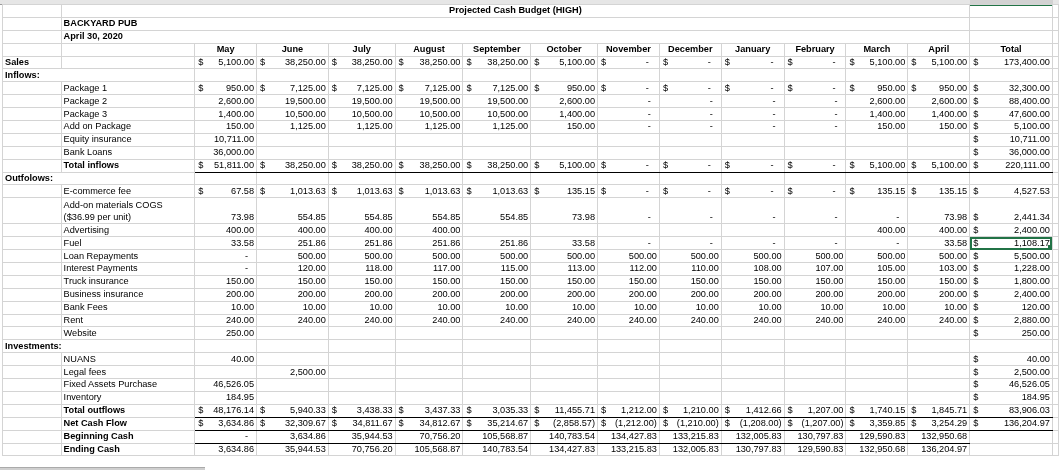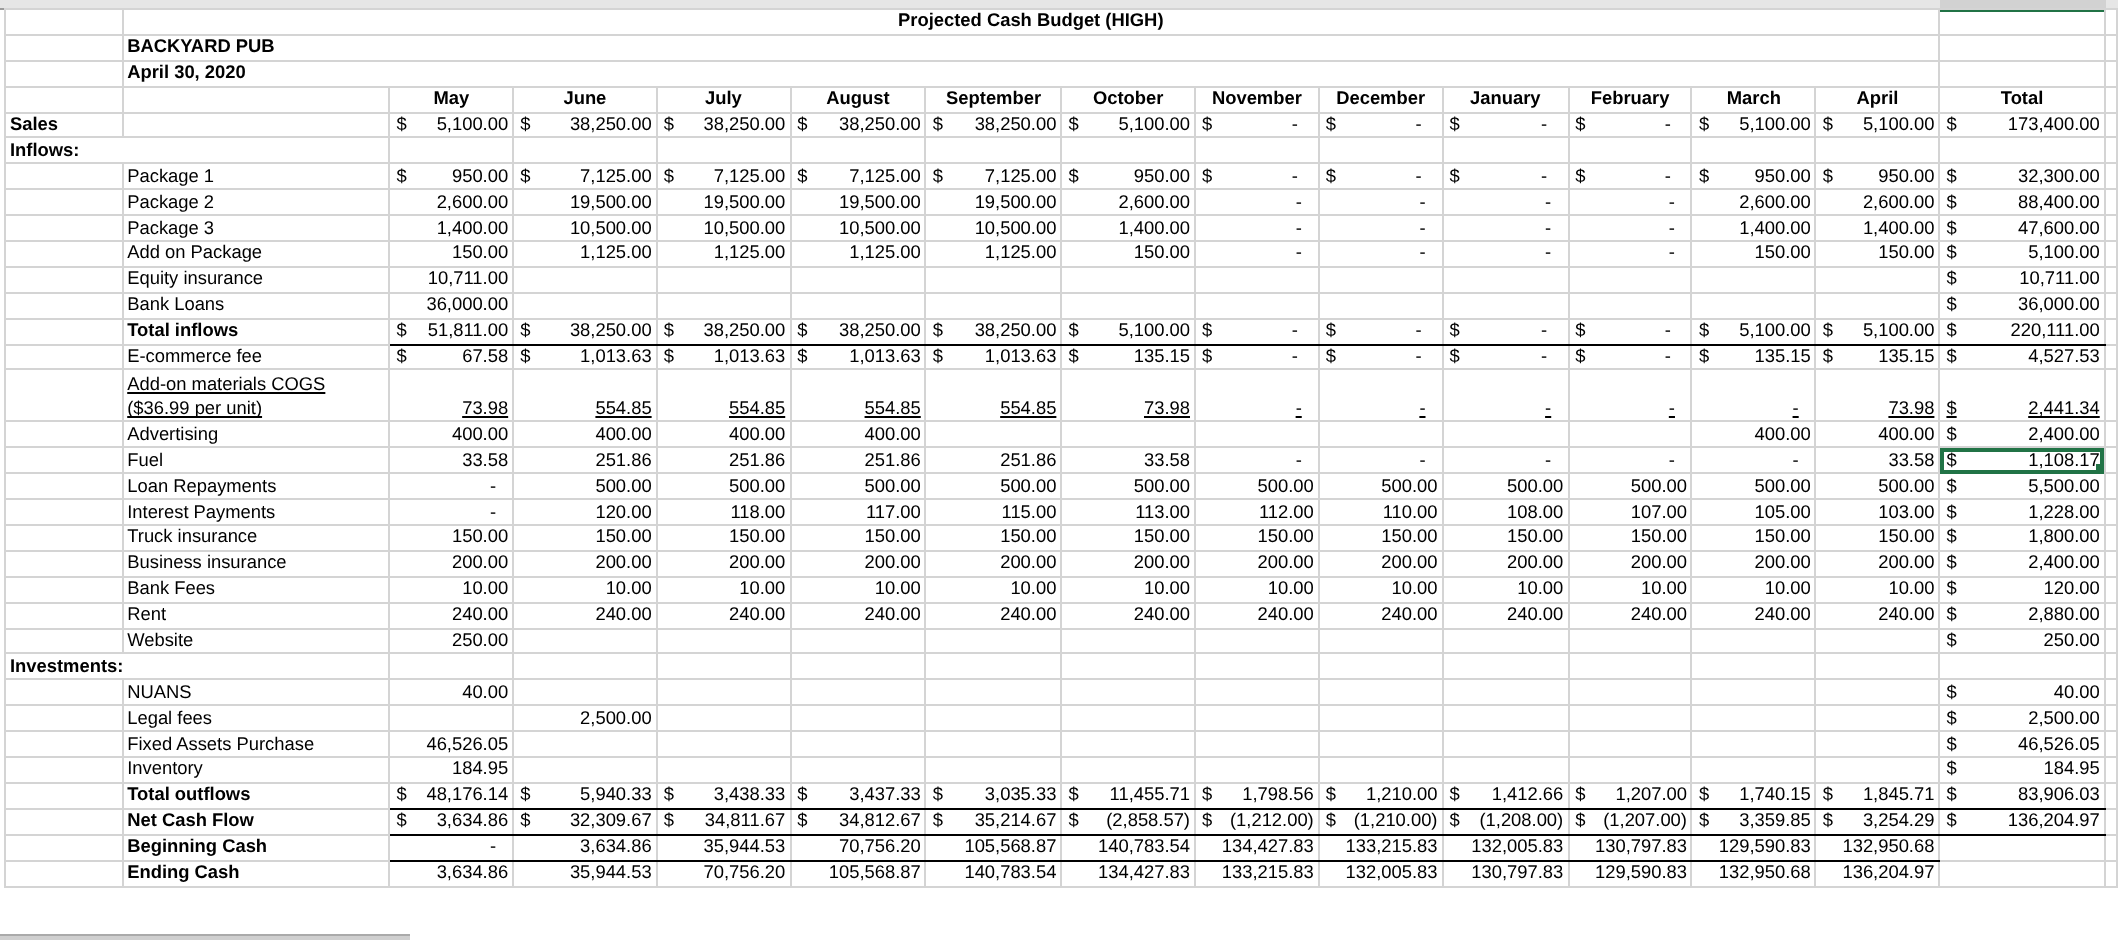--- a/index.html
+++ b/index.html
@@ -14,21 +14,21 @@
   td.lbl { font-size:9.2px; }
   td.title { text-align:center; font-weight:bold; font-size:10px; border-bottom-color:#d4d4d4; }
   td.serif { text-align:left; font-family:"Liberation Serif", serif; font-weight:bold; color:#1f3864; font-size:10.4px; }
   td.neg { color:#e00000; }
   .acc { display:flex; justify-content:space-between; }
   .acc .cur { padding-left:1px; }
   tr.topline td.dc { border-top:1.4px solid #000; }
   tr.botline td.dc { border-bottom:1.4px solid #000; }
   td.selected { outline:2px solid #217346; outline-offset:-2px; position:relative; }
   td.selected::after { content:""; position:absolute; right:-1px; bottom:-1px; width:5px; height:5px; background:#217346; }
-  tr.tall td { height:25px; vertical-align:bottom;text-decoration:underline; }
+  tr.tall td { height:25px; vertical-align:bottom; }
   td.nob { border-right-color:transparent; }
   .hscroll { position:absolute; left:0; bottom:0; width:205px; height:2px; background:#cfcfcf; border-top:1px solid #aaa; }
 </style>
 </head>
 <body>
 
 <div class="colhdr">
     <div class="sel"></div>
   </div>
 
@@ -463,20 +463,37 @@
         </td>
         <td class="num dc">
           <div class="acc">
             <span class="cur">$</span>
             <span>220,111.00</span>
           </div>
         </td>
         <td></td>
       </tr>
       <tr>
+        <td colspan="2" class="lbl-b nob">Outfolows:</td>
+        <td></td>
+        <td></td>
+        <td></td>
+        <td></td>
+        <td></td>
+        <td></td>
+        <td></td>
+        <td></td>
+        <td></td>
+        <td></td>
+        <td></td>
+        <td></td>
+        <td></td>
+        <td></td>
+      </tr>
+      <tr>
         <td></td>
         <td class="lbl">E-commerce fee</td>
         <td class="num dc">
           <div class="acc">
             <span class="cur">$</span>
             <span>67.58</span>
           </div>
         </td>
         <td class="num dc">
           <div class="acc">
@@ -926,21 +943,21 @@
         </td>
         <td class="num dc">
           <div class="acc">
             <span class="cur">$</span>
             <span>11,455.71</span>
           </div>
         </td>
         <td class="num dc">
           <div class="acc">
             <span class="cur">$</span>
-            <span>1,798.56</span>
+            <span>1,212.00</span>
           </div>
         </td>
         <td class="num dc">
           <div class="acc">
             <span class="cur">$</span>
             <span>1,210.00</span>
           </div>
         </td>
         <td class="num dc">
           <div class="acc">

